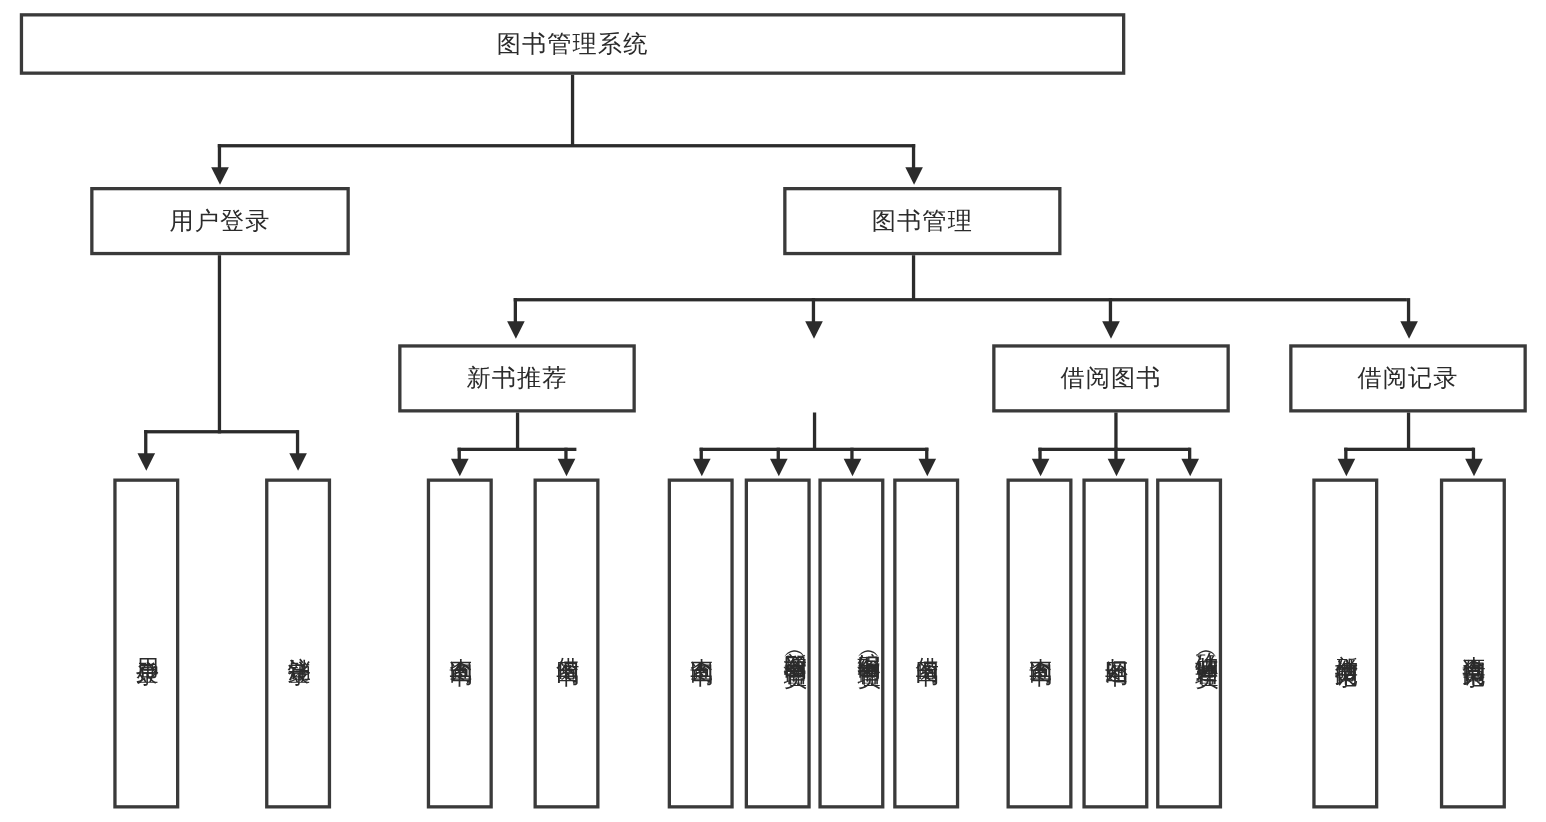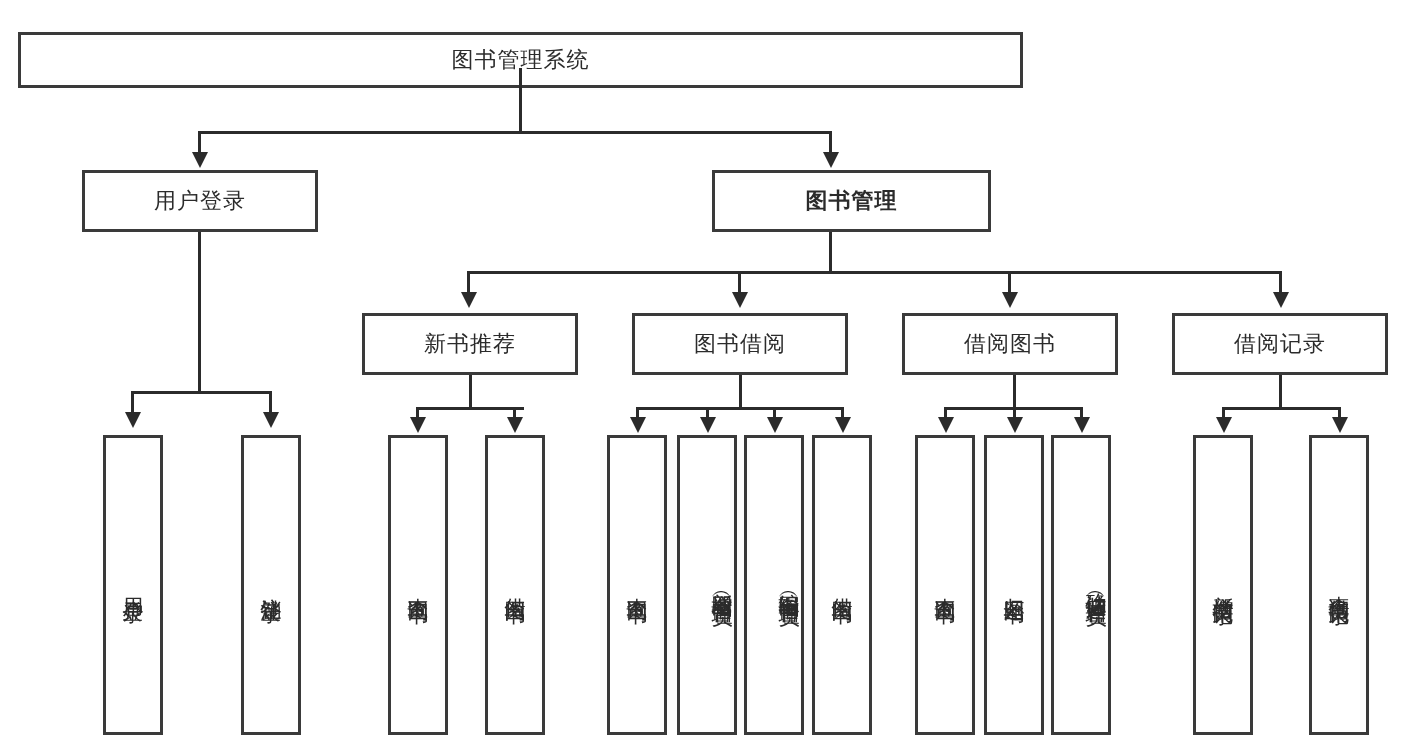--- a/index.html
+++ b/index.html
@@ -72,37 +72,37 @@
     color: #c9c9c9;
     white-space: nowrap;
     letter-spacing: 0.5px;
   }
 </style>
 </head>
 <body>
 
 <div id="canvas">
 
-  <div class="node h" style="left:18px; top:12px; width:1005px; height:56px;margin-top:20px;">
+  <div class="node h" style="left:18px; top:12px; width:1005px; height:56px;">
     <span>图书管理系统</span>
   </div>
 
   <div class="edge vline" style="left:519px; top:68px; height:64px;"></div>
 
   <div class="edge hline" style="left:198px; top:131px; width:634px;"></div>
 
   <div class="edge vline" style="left:198px; top:131px; height:24px;"></div>
   <div class="arrow" style="left:192px; top:152px;"></div>
   <div class="edge vline" style="left:829px; top:131px; height:24px;"></div>
   <div class="arrow" style="left:823px; top:152px;"></div>
 
   <div class="node h" style="left:82px; top:170px; width:236px; height:62px;">
     <span>用户登录</span>
   </div>
-  <div class="node h" style="left:712px; top:170px; width:279px; height:62px;font-weight:bold;">
+  <div class="node h" style="left:712px; top:170px; width:253px; height:62px;">
     <span>图书管理</span>
   </div>
 
   <div class="edge vline" style="left:198px; top:232px; height:162px;"></div>
   <div class="edge hline" style="left:131px; top:391px; width:140px;"></div>
   <div class="edge vline" style="left:131px; top:391px; height:24px;"></div>
   <div class="arrow" style="left:125px; top:412px;"></div>
   <div class="edge vline" style="left:269px; top:391px; height:24px;"></div>
   <div class="arrow" style="left:263px; top:412px;"></div>
 
@@ -113,23 +113,20 @@
   <div class="edge vline" style="left:738px; top:271px; height:24px;"></div>
   <div class="arrow" style="left:732px; top:292px;"></div>
   <div class="edge vline" style="left:1008px; top:271px; height:24px;"></div>
   <div class="arrow" style="left:1002px; top:292px;"></div>
   <div class="edge vline" style="left:1279px; top:271px; height:24px;"></div>
   <div class="arrow" style="left:1273px; top:292px;"></div>
 
   <div class="node h" style="left:362px; top:313px; width:216px; height:62px;">
     <span>新书推荐</span>
   </div>
-  <div class="node h" style="left:632px; top:313px; width:216px; height:62px;">
-    <span>图书借阅</span>
-  </div>
   <div class="node h" style="left:902px; top:313px; width:216px; height:62px;">
     <span>借阅图书</span>
   </div>
   <div class="node h" style="left:1172px; top:313px; width:216px; height:62px;">
     <span>借阅记录</span>
   </div>
 
   <div class="edge vline" style="left:469px; top:375px; height:35px;"></div>
   <div class="edge hline" style="left:416px; top:407px; width:108px;"></div>
   <div class="edge vline" style="left:416px; top:407px; height:12px;"></div>

